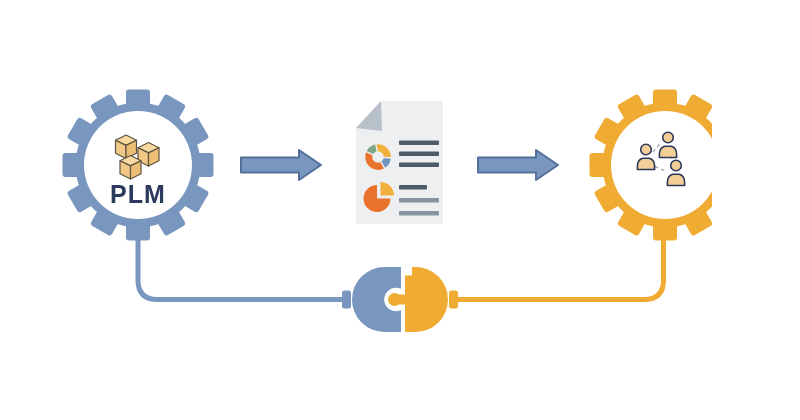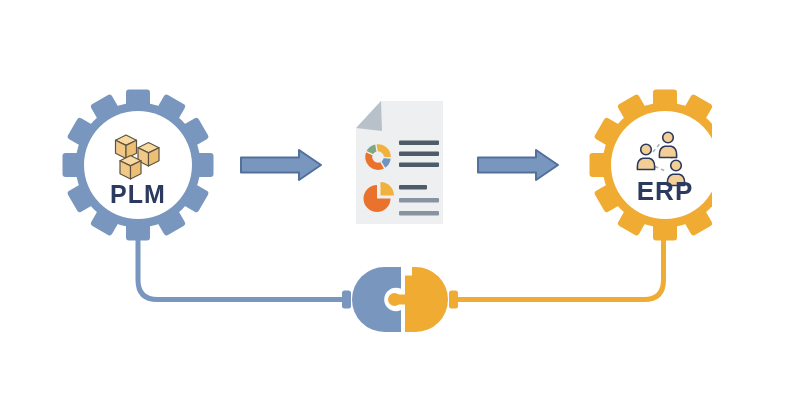--- a/index.html
+++ b/index.html
@@ -134,15 +134,14 @@
         <rect x="399" y="151.5" width="40" height="4.6" rx="1" fill="#4d5c68"></rect>
         <rect x="399" y="162.5" width="40" height="4.6" rx="1" fill="#4d5c68"></rect>
         <rect x="399" y="185" width="28" height="4.6" rx="1" fill="#4d5c68"></rect>
         <rect x="399" y="198" width="40" height="4.6" rx="1" fill="#8793a0"></rect>
         <rect x="399" y="211" width="40" height="4.6" rx="1" fill="#8793a0"></rect>
       </g>
     </g>
   </svg>
 
   <div class="node-label plm-label">PLM</div>
-  <div class="node-label erp-label">ERP</div>
 
 </div>
 
 </body></html>

